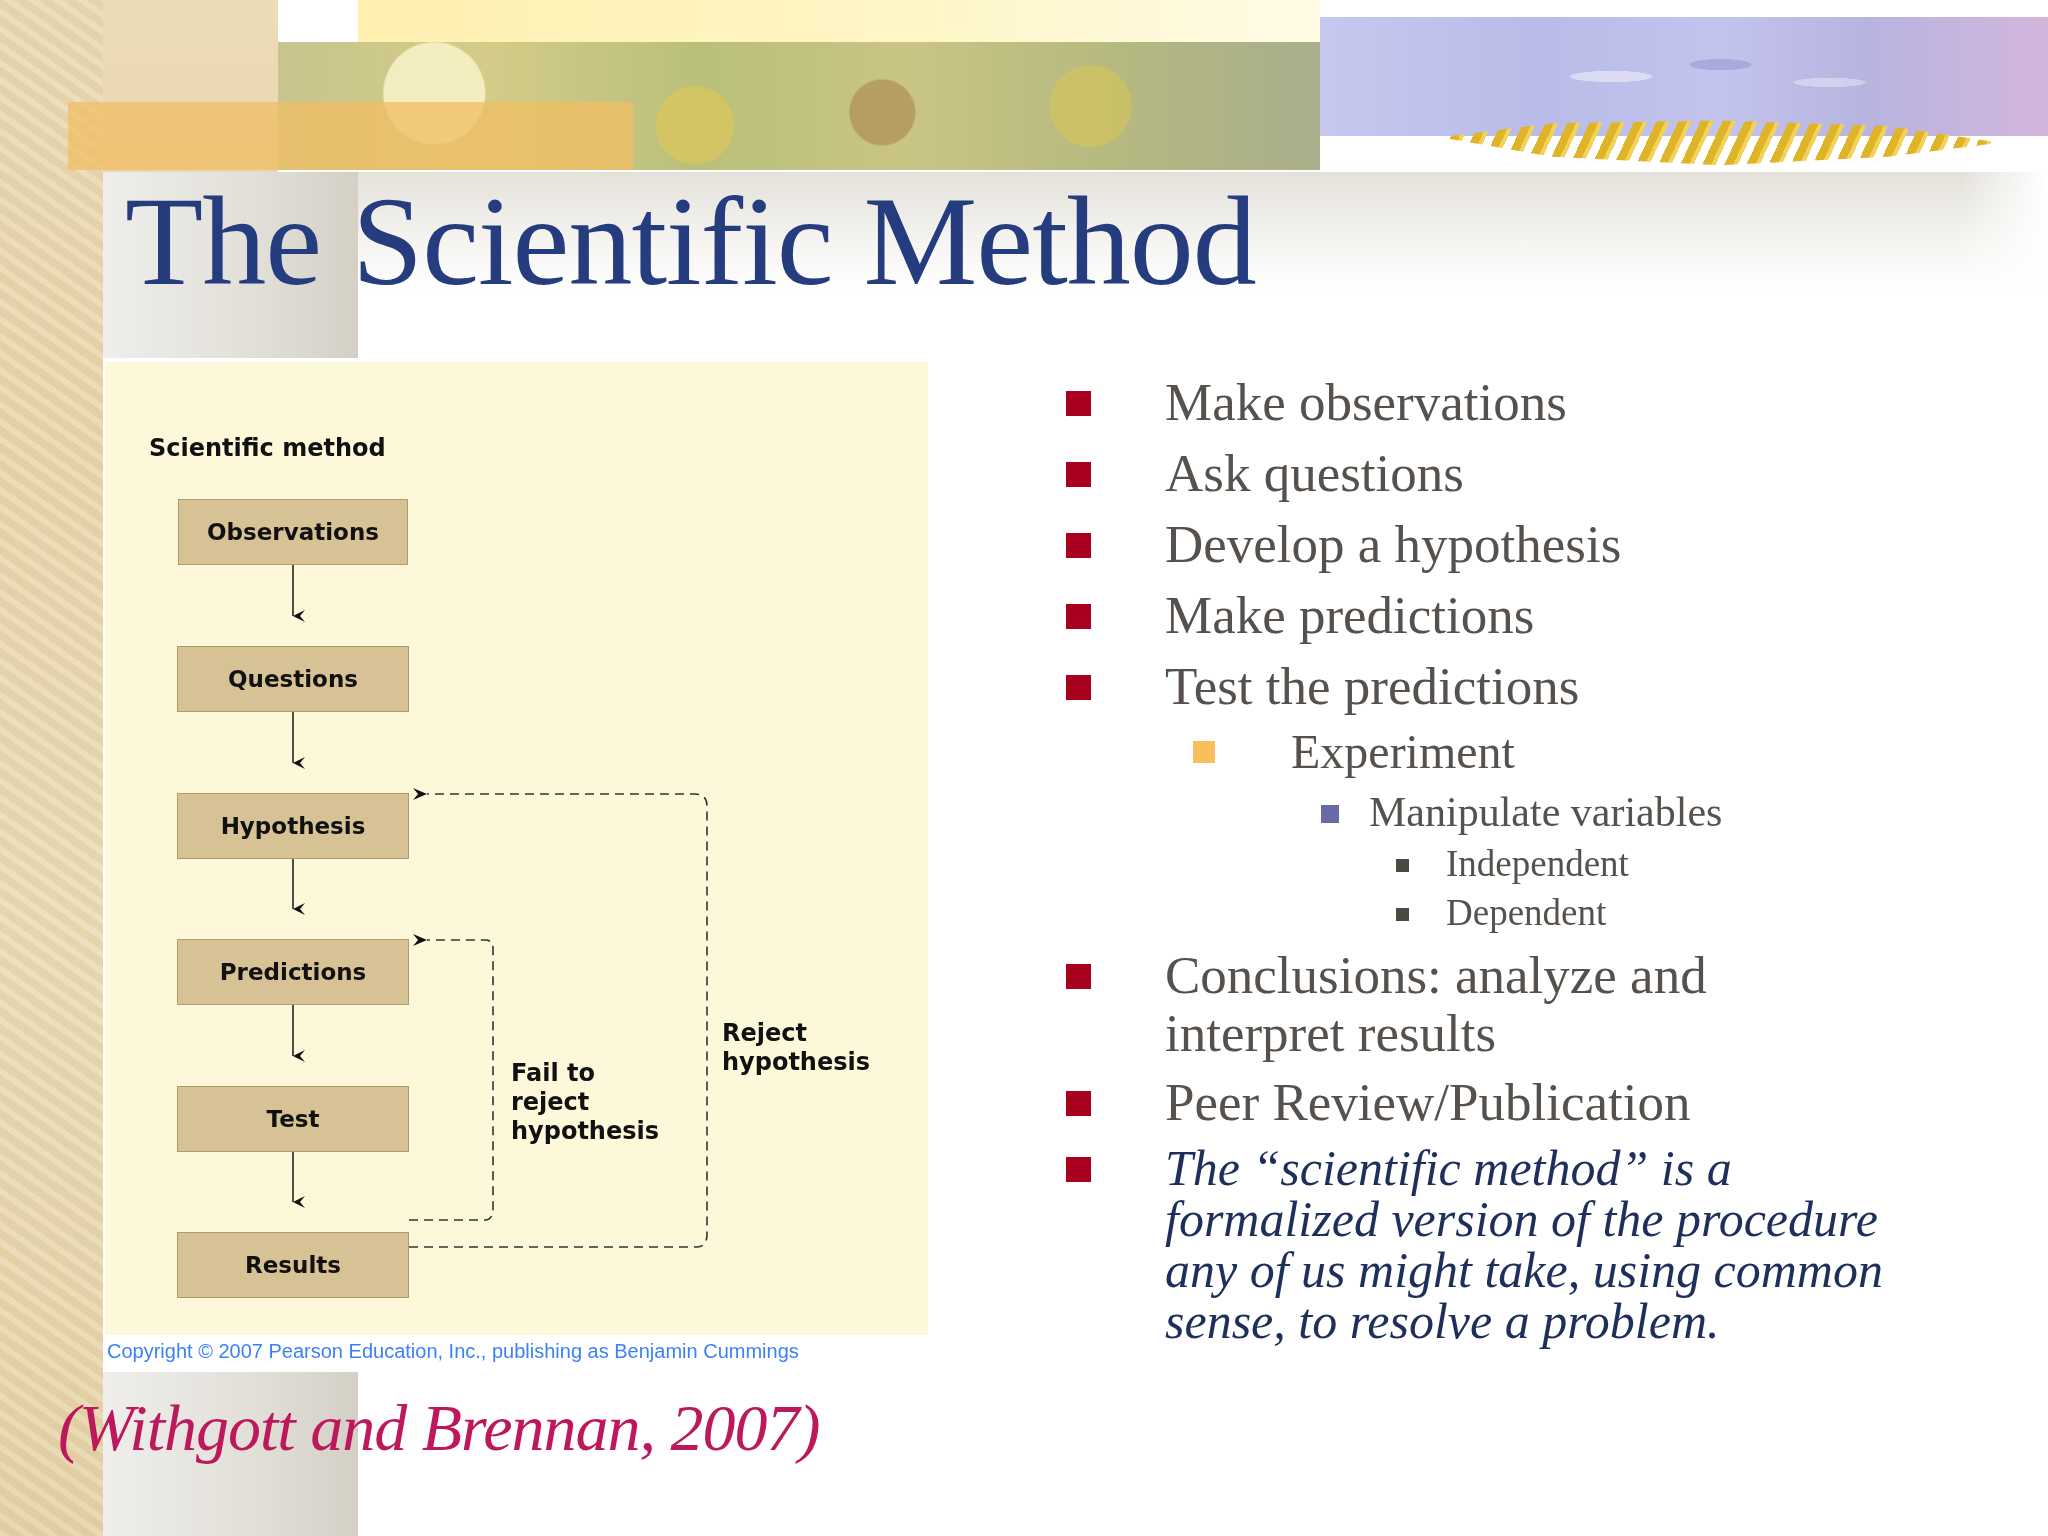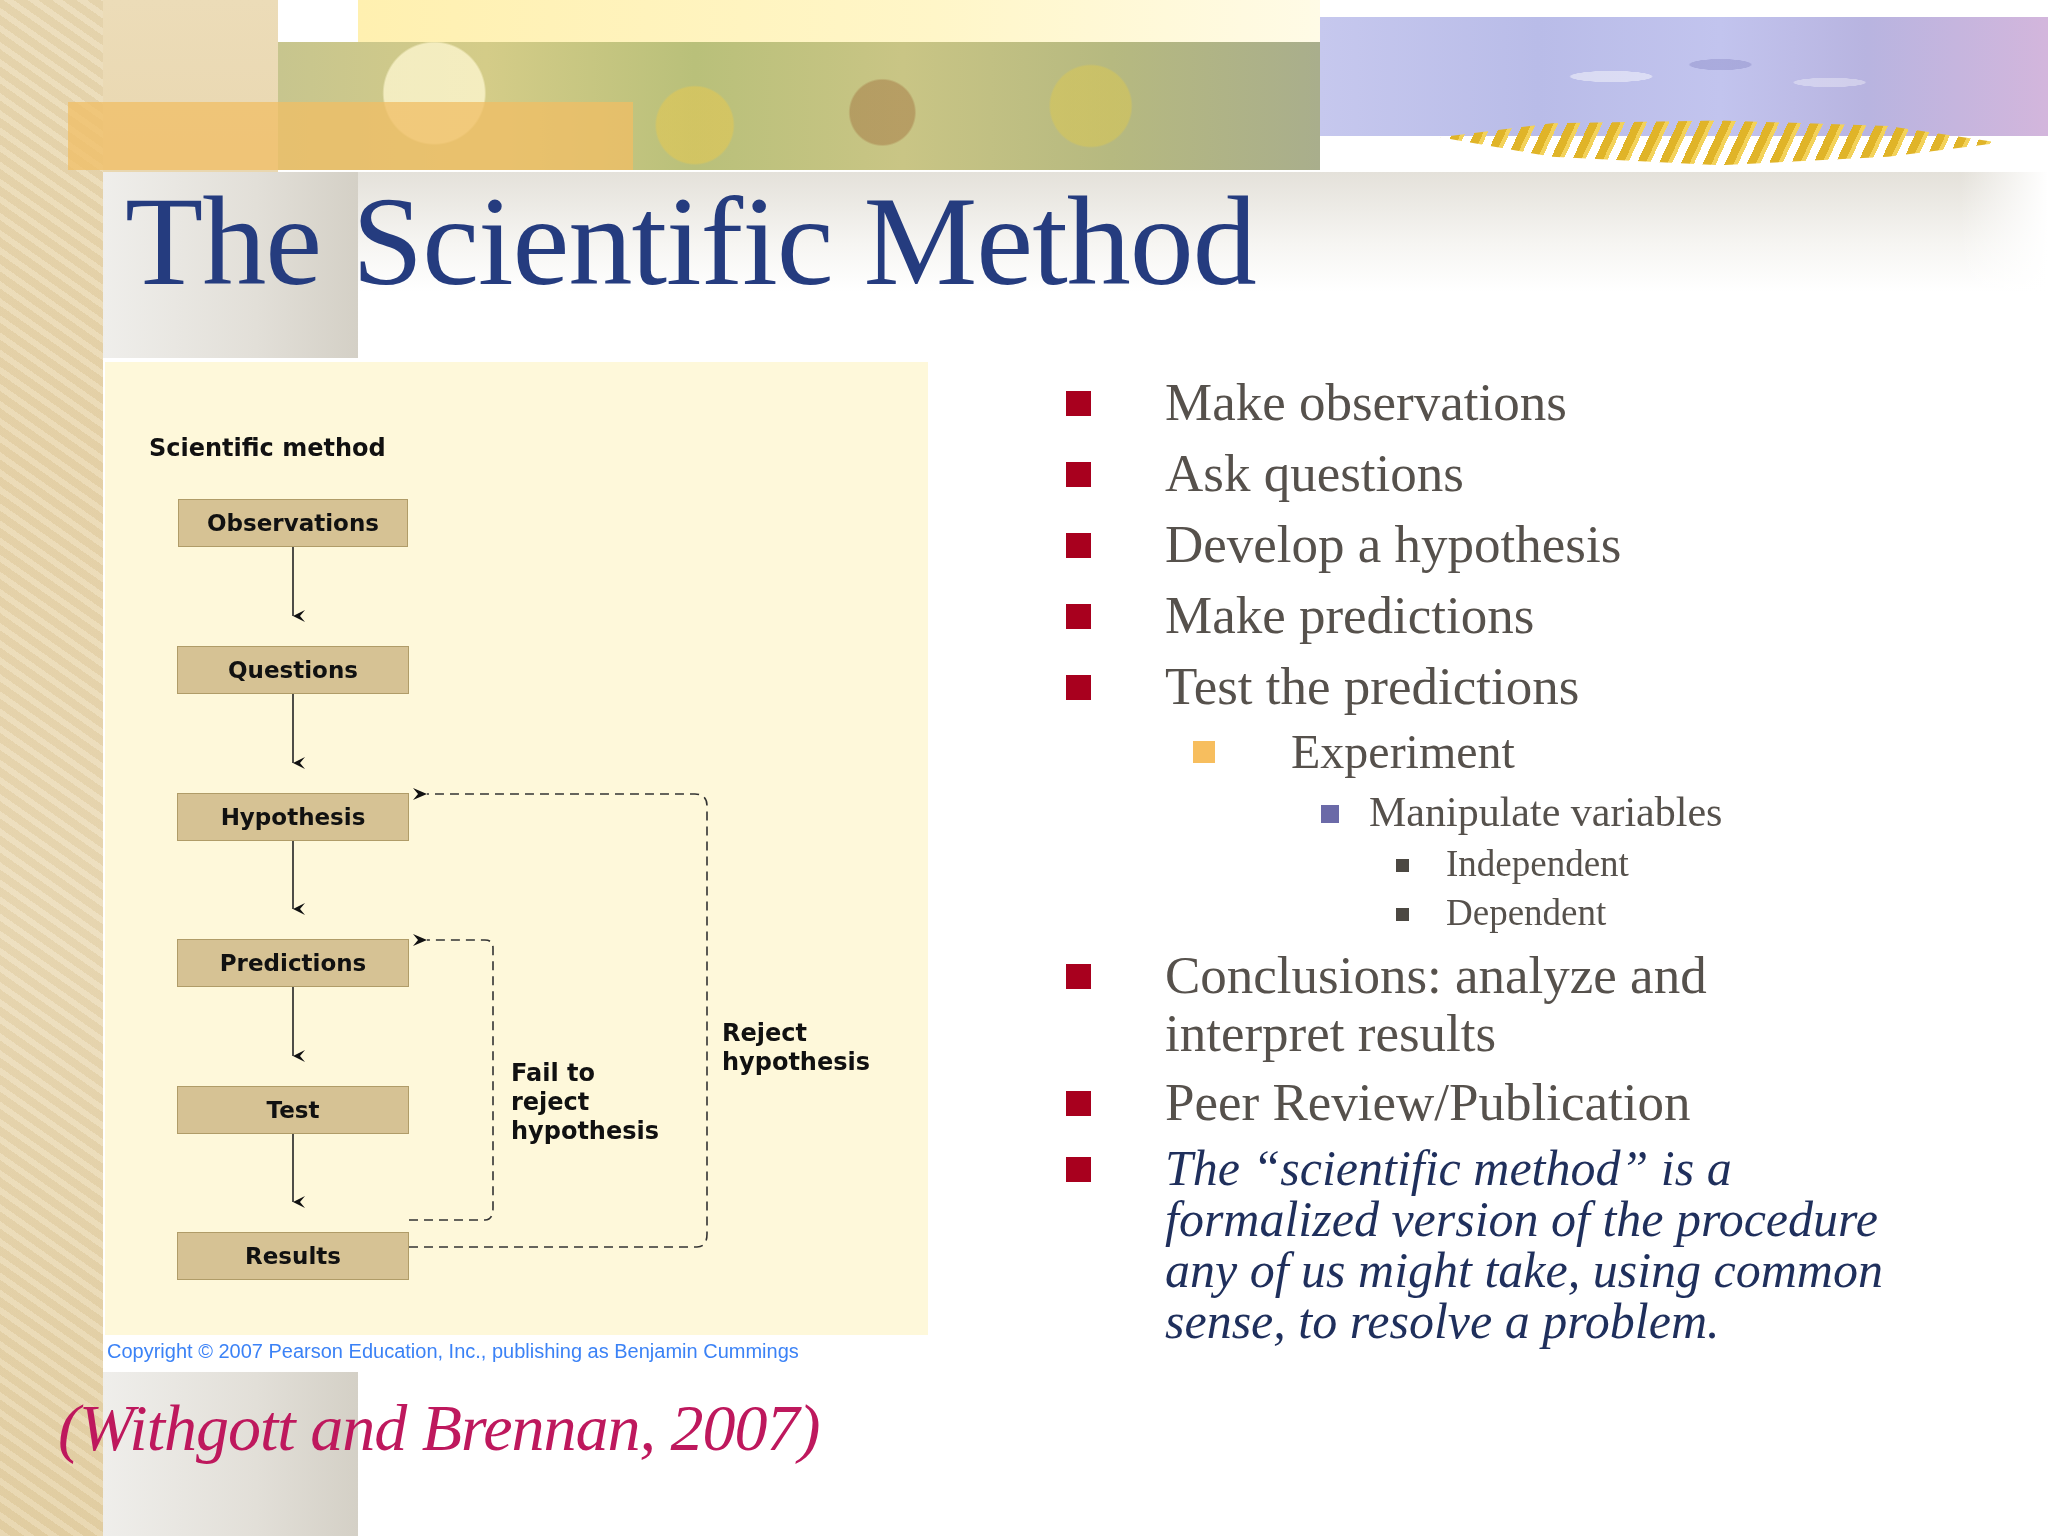--- a/index.html
+++ b/index.html
@@ -39,21 +39,21 @@
   #fern { left:1440px; top:112px; width:560px; height:56px;
     background: repeating-linear-gradient(115deg,#e0b428 0 8px,#f3d25a 8px 12px,rgba(255,255,255,0) 12px 20px);
     clip-path: polygon(0 45%, 20% 20%, 50% 15%, 80% 25%, 100% 55%, 80% 80%, 50% 95%, 20% 80%);
   }
   
   #title { left:125px; top:166px; font-size:128px; line-height:150px; color:#253C7F; white-space:nowrap; letter-spacing:-1px; }
   
   #diagram { left:105px; top:362px; width:823px; height:973px; background:#FEF8DA; }
   .dfont { font-family:"DejaVu Sans", sans-serif; font-weight:bold; color:#111;margin-top:28px; }
   #diagram-title { left:44px; top:44px; font-size:24px; }
-  .fbox { position:absolute; left:72px; width:232px; height:48px; background:#D6C294; border:1.5px solid #B09C68; box-sizing:border-box; display:flex; align-items:center; justify-content:center; font-size:23px; }
+  .fbox { position:absolute; left:72px; width:232px; height:66px; background:#D6C294; border:1.5px solid #B09C68; box-sizing:border-box; display:flex; align-items:center; justify-content:center; font-size:23px; }
   #label-fail { left:406px; top:669px; font-size:24px; line-height:29px; }
   #label-reject { left:617px; top:629px; font-size:24px; line-height:29px; }
   #copyright { left:107px; top:1340px; font-family:"Liberation Sans", sans-serif; font-size:20px; color:#3b82f6; white-space:nowrap; }
   #citation { left:58px; top:1390px; font-style:italic; font-size:66px; color:#be185d; white-space:nowrap; letter-spacing:-1px; }
   
   .b { position:absolute; display:flex; align-items:flex-start; color:#56514C; white-space:nowrap; }
   .sq { position:absolute; }
   .l1 { font-size:53px; line-height:58px; }
   .l1 .sq { width:25px; height:25px; background:#A8001E; left:0; top:18px; }
   .l1 .t { position:absolute; left:99px; top:0; }

